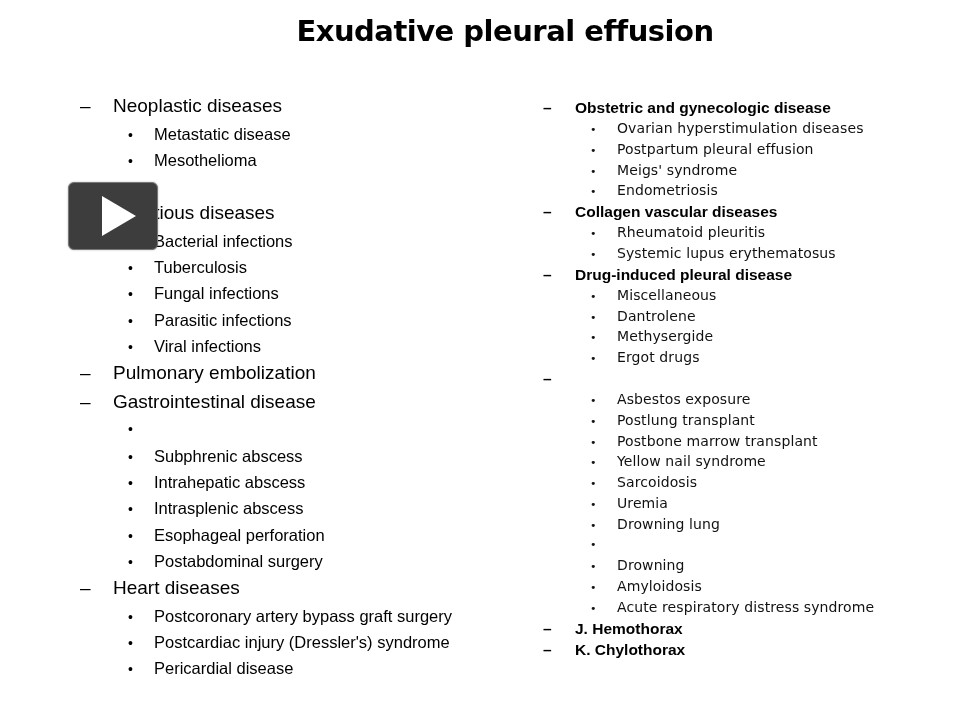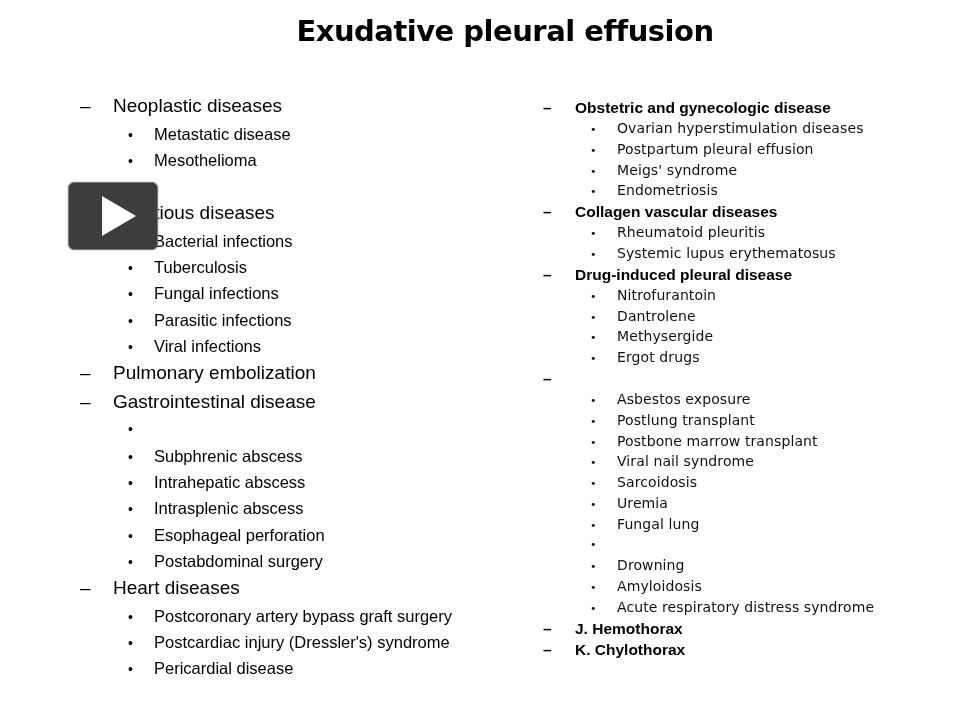--- a/index.html
+++ b/index.html
@@ -166,21 +166,21 @@
     <div class="l2">
       <span class="bul">•</span>
       <span>Systemic lupus erythematosus</span>
     </div>
     <div class="l1">
       <span class="dash">–</span>
       <span>Drug-induced pleural disease</span>
     </div>
     <div class="l2">
       <span class="bul">•</span>
-      <span>Nitrofurantoin</span>
+      <span>Miscellaneous</span>
     </div>
     <div class="l2">
       <span class="bul">•</span>
       <span>Dantrolene</span>
     </div>
     <div class="l2">
       <span class="bul">•</span>
       <span>Methysergide</span>
     </div>
     <div class="l2">
@@ -197,33 +197,33 @@
     <div class="l2">
       <span class="bul">•</span>
       <span>Postlung transplant</span>
     </div>
     <div class="l2">
       <span class="bul">•</span>
       <span>Postbone marrow transplant</span>
     </div>
     <div class="l2">
       <span class="bul">•</span>
-      <span>Viral nail syndrome</span>
+      <span>Yellow nail syndrome</span>
     </div>
     <div class="l2">
       <span class="bul">•</span>
       <span>Sarcoidosis</span>
     </div>
     <div class="l2">
       <span class="bul">•</span>
       <span>Uremia</span>
     </div>
     <div class="l2">
       <span class="bul">•</span>
-      <span>Fungal lung</span>
+      <span>Drowning lung</span>
     </div>
     <div class="l2">
       <span class="bul">•</span>
     </div>
     <div class="l2">
       <span class="bul">•</span>
       <span>Drowning</span>
     </div>
     <div class="l2">
       <span class="bul">•</span>

